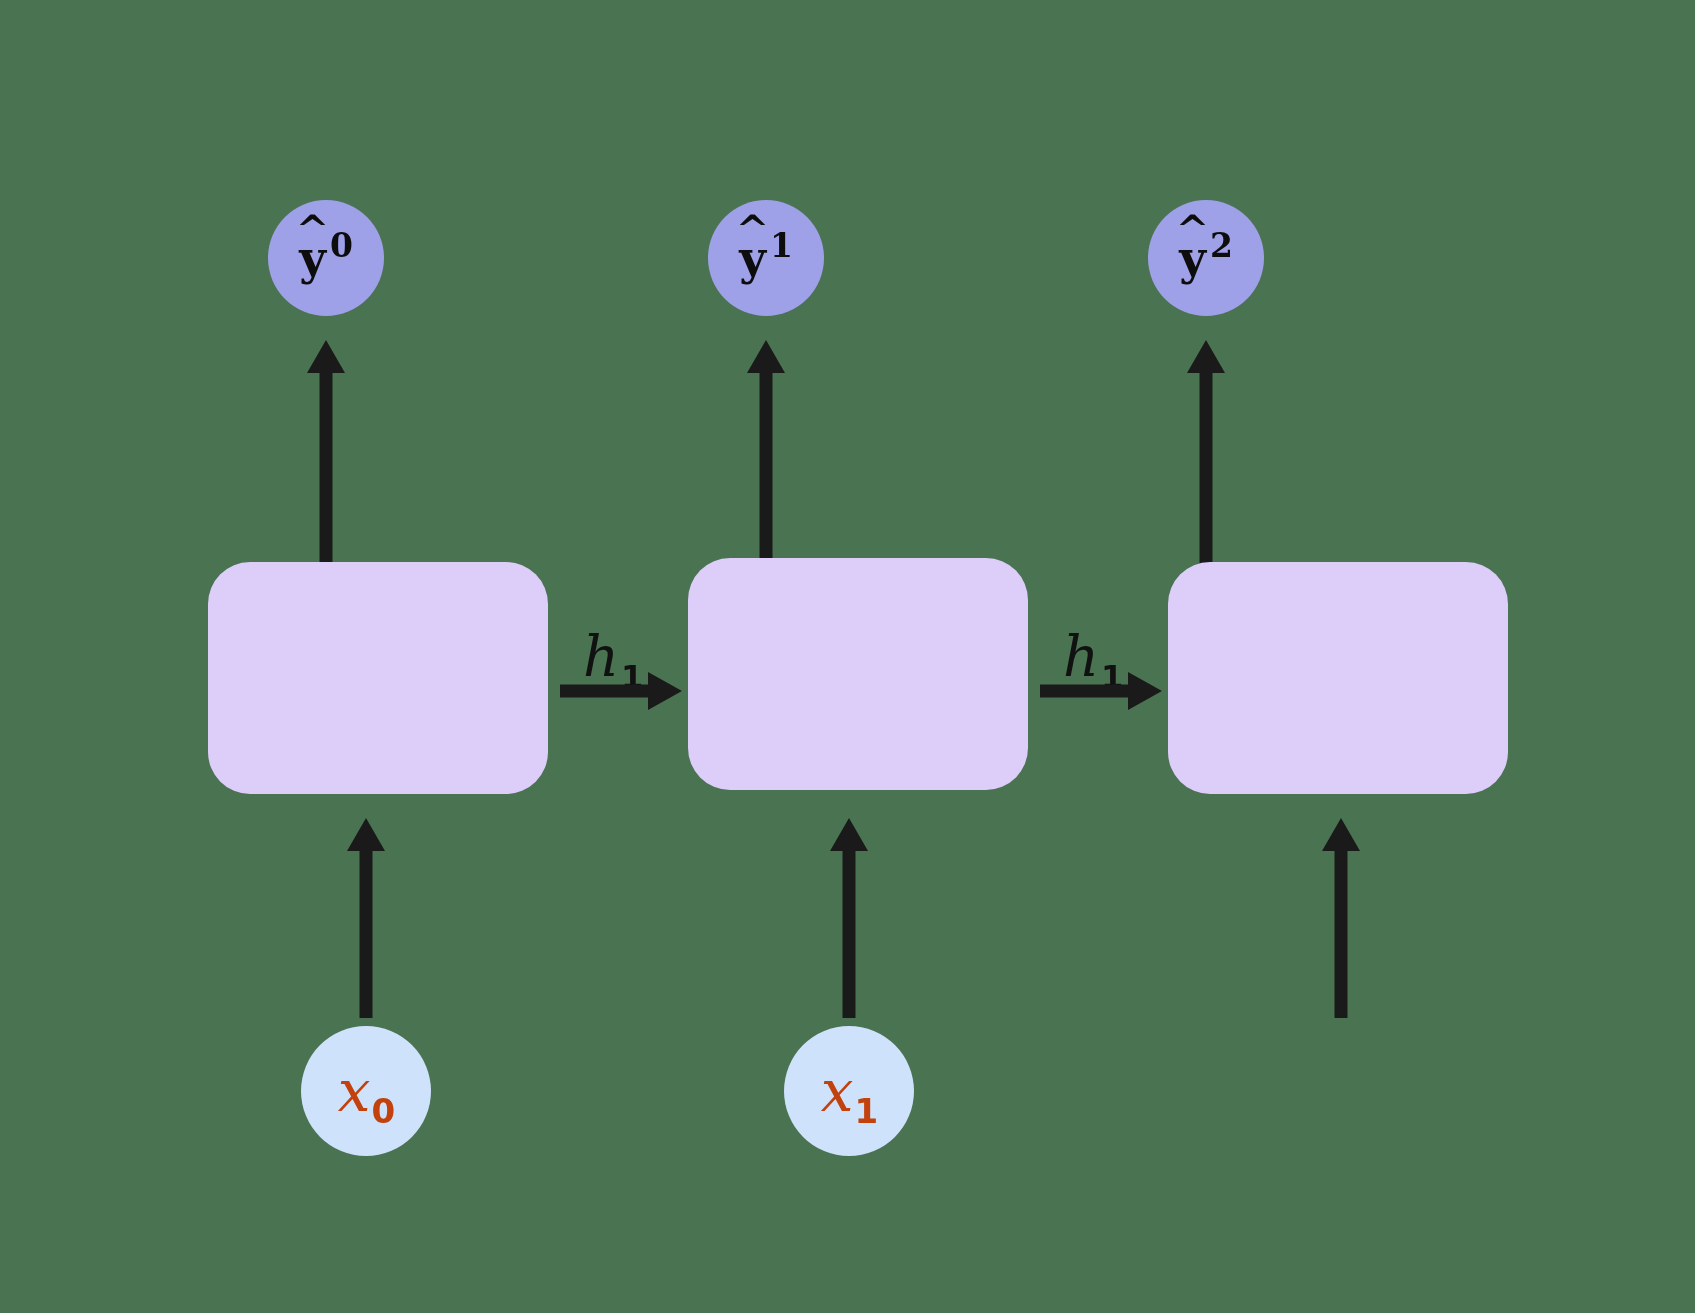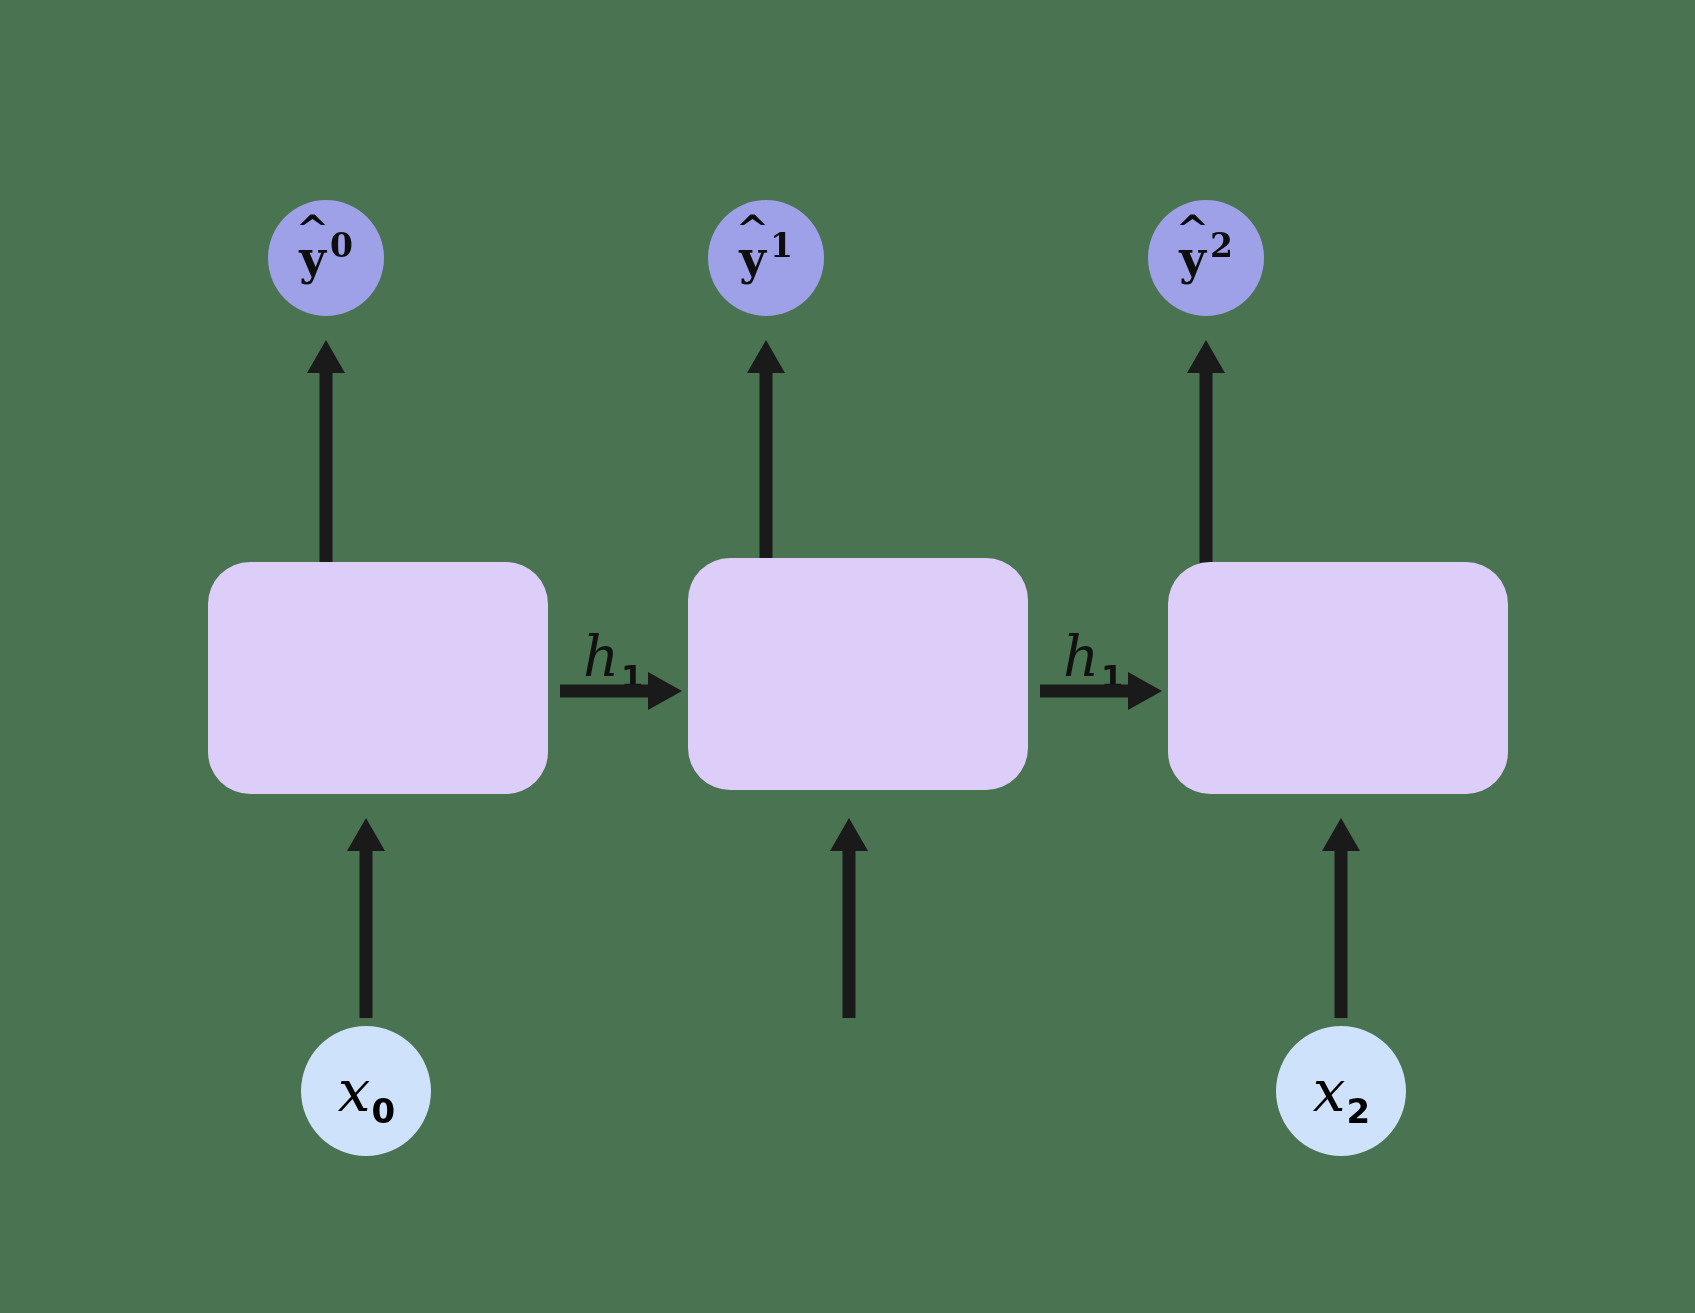--- a/index.html
+++ b/index.html
@@ -75,21 +75,21 @@
     font-weight: bold;
     margin-left: 4px;
     position: relative;
     top: -6px;
   }
 
   .x-label {
     font-family: "DejaVu Serif", serif;
     font-style: italic;
     font-size: 58px;
-    color: #000000;
+    color: #c2410c;
     line-height: 1;
     white-space: nowrap;
   }
   .x-sub {
     font-family: "DejaVu Sans", sans-serif;
     font-style: normal;
     font-weight: bold;
     font-size: 34px;
     position: relative;
     top: 12px;
@@ -224,20 +224,20 @@
       <polygon points="21,0 40,33 2,33" fill="#1a1a1a"></polygon>
     </svg>
   </div>
 
   <div class="node-circle input-circle" style="left:301px; top:1026px;">
     <div class="x-label">
       <span>x</span><span class="x-sub">0</span>
     </div>
   </div>
 
-
-  <div class="node-circle input-circle" style="left:1276px; top:1026px;">
+  <div class="node-circle input-circle" style="left:784px; top:1026px;">
     <div class="x-label">
-      <span>x</span><span class="x-sub">2</span>
-    </div>
-  </div>
+      <span>x</span><span class="x-sub">1</span>
+    </div>
+  </div>
+
 
 </div>
 
 </body></html>

